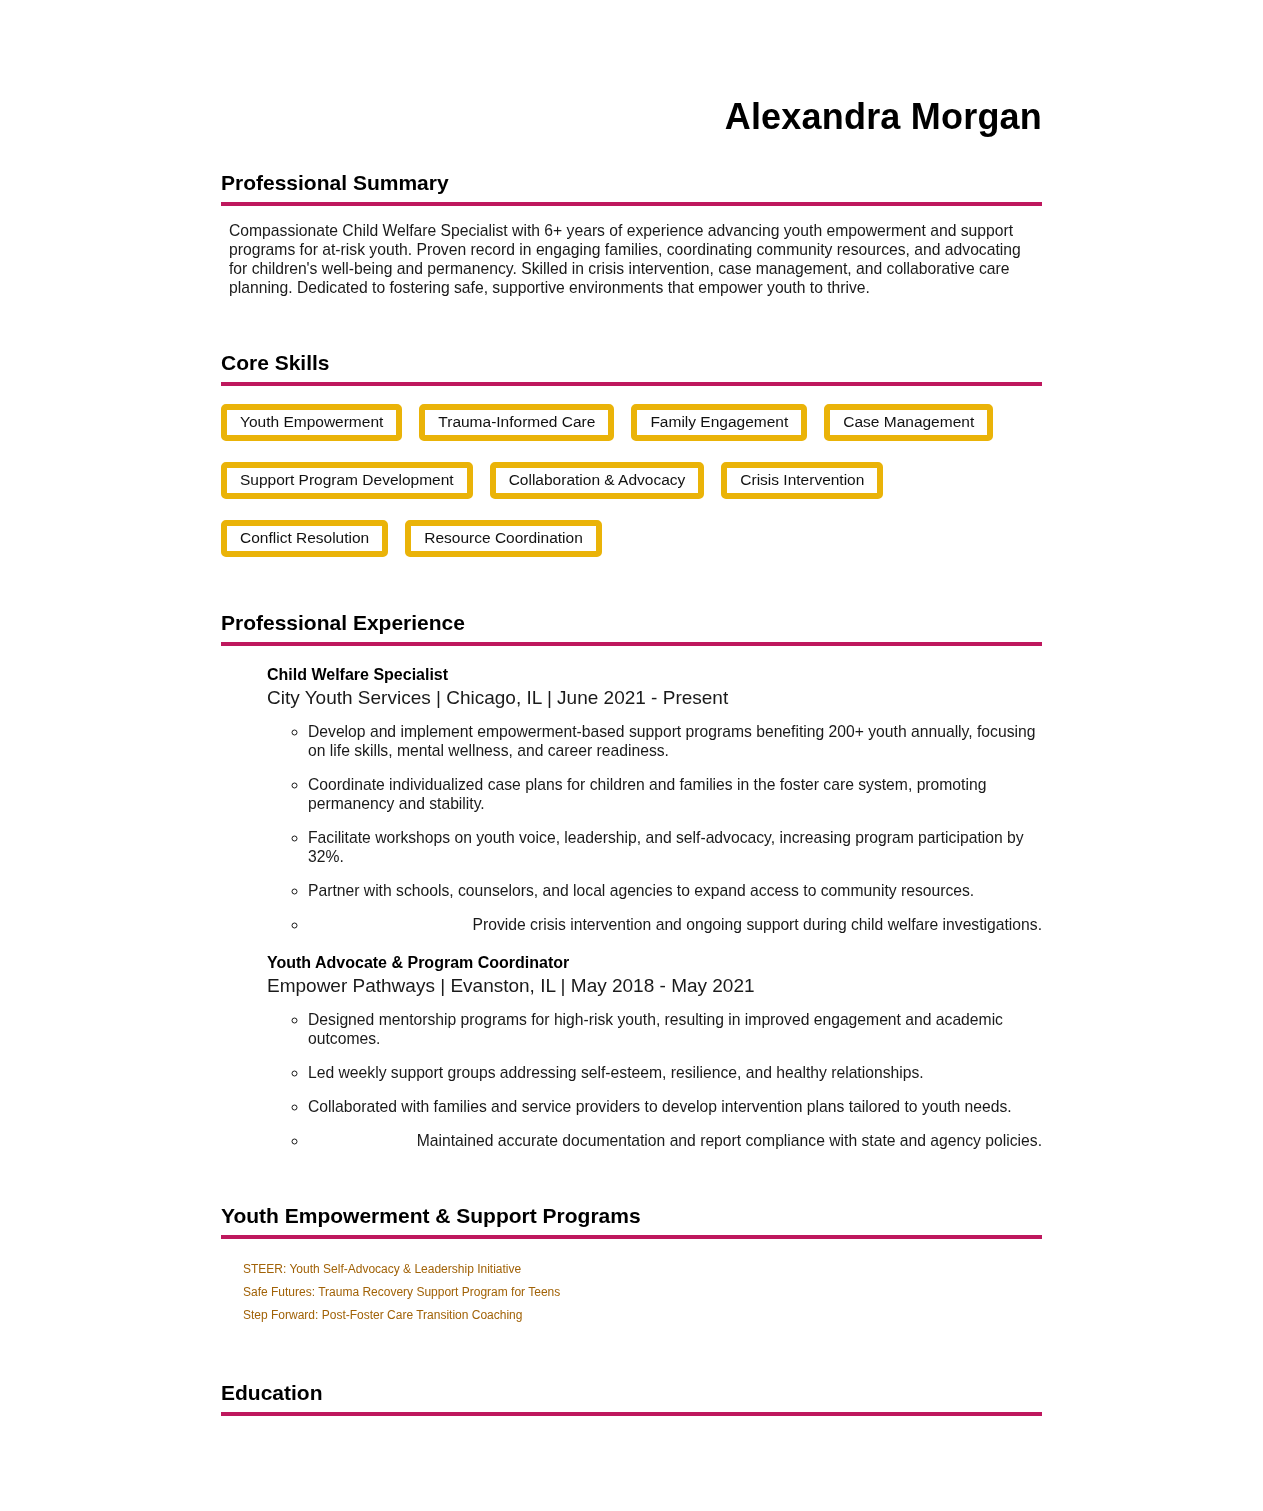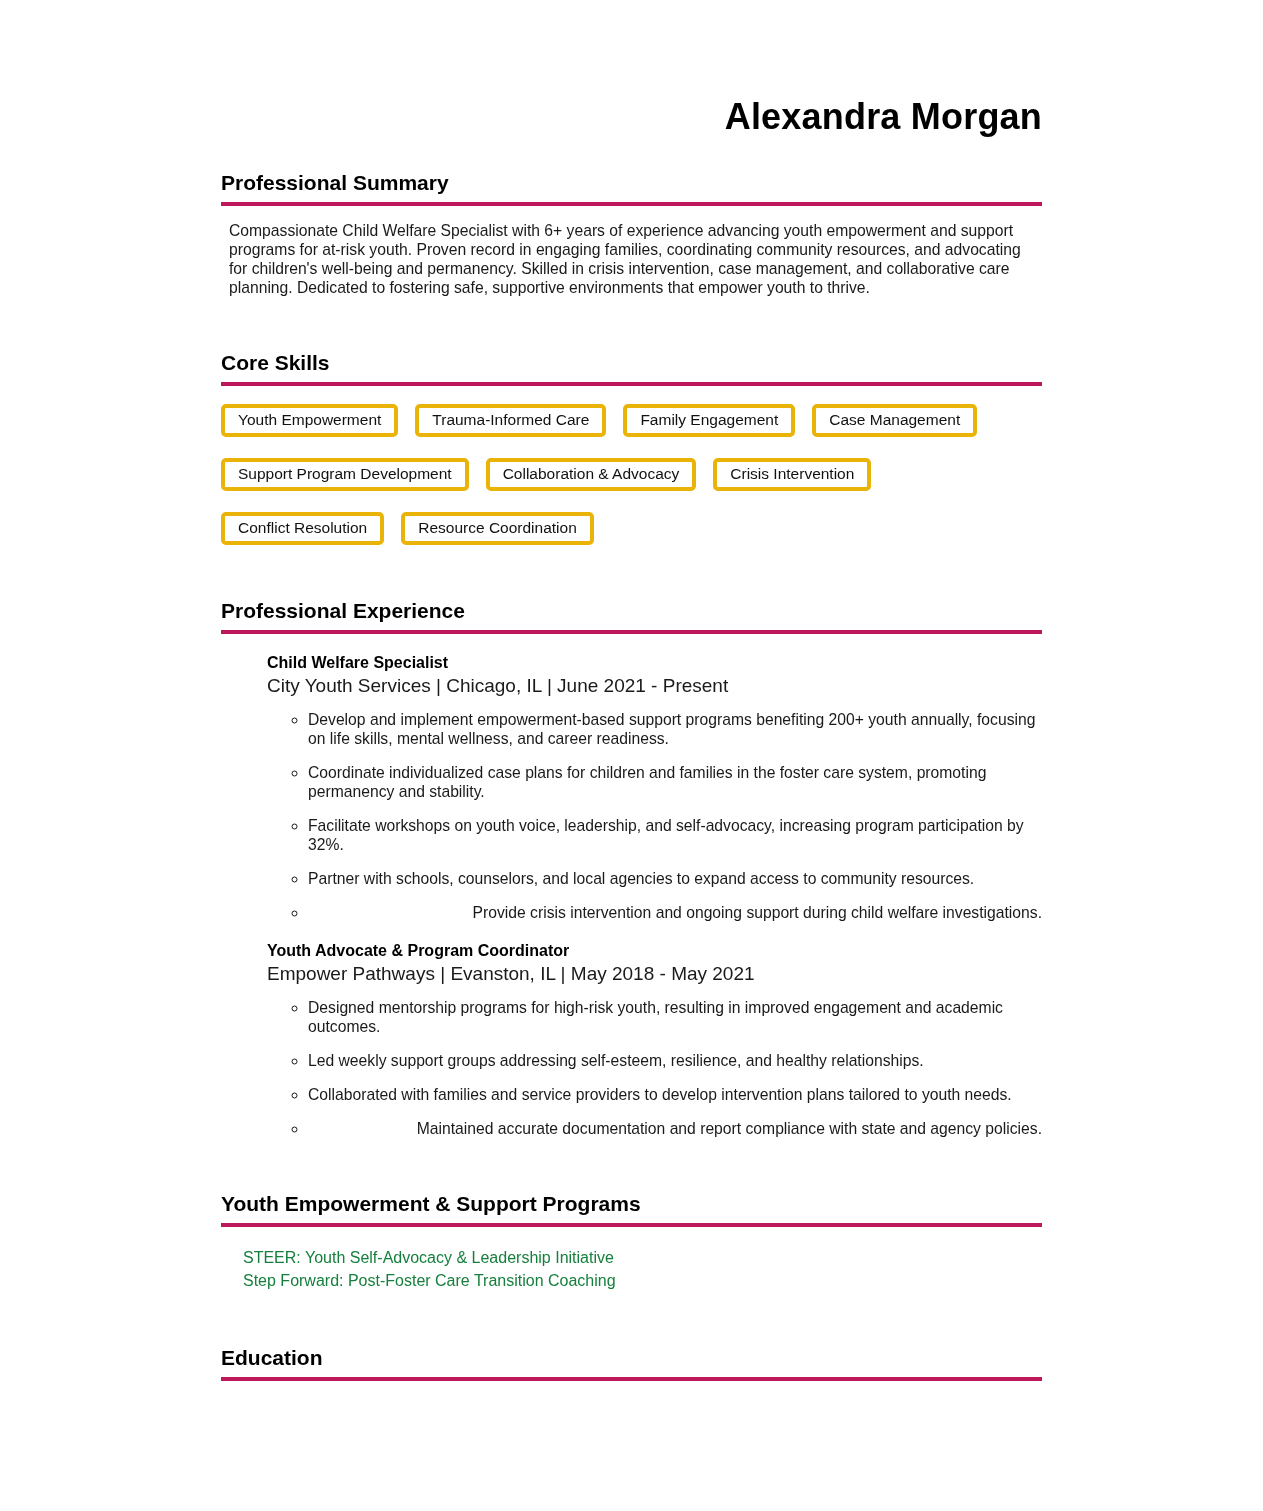--- a/index.html
+++ b/index.html
@@ -58,21 +58,21 @@
 
   .skills-list {
     margin-top: 18px;
     display: flex;
     flex-wrap: wrap;
     gap: 21px 17px;
     list-style: none;
     padding: 0;
   }
   .pill {
-    border: 4px solid #eab308;
+    border: 6px solid #eab308;
     border-radius: 5px;
     padding: 3px 13px 4px 13px;
     font-size: 15.5px;
     color: #111111;
     white-space: nowrap;
     background: #ffffff;
   }
 
   .job { margin-top: 20px; margin-left: 46px; }
   .job-title {
@@ -98,23 +98,23 @@
     color: #1a1a1a;
   }
   ul.bullets li:last-child { margin-bottom: 0; text-align: right; }
 
   .programs-list {
     margin: 19px 0 0 0;
     padding-left: 22px;
     list-style: none;
   }
   .program-item {
-    font-size: 16px;
+    font-size: 12px;
     line-height: 23px;
-    color: #15803d;
+    color: #a16207;
   }
 </style>
 </head>
 <body>
 
 <div class="page">
   <div class="resume">
 
     <h1 class="name">Alexandra Morgan</h1>
 
@@ -186,20 +186,21 @@
         </div>
     </section>
 
     <section>
       <h2 class="section-title">Youth Empowerment &amp; Support Programs</h2>
       <ul class="programs-list">
 
           <li class="program-item">STEER: Youth Self-Advocacy &amp; Leadership Initiative</li>
 
 
+          <li class="program-item">Safe Futures: Trauma Recovery Support Program for Teens</li>
 
           <li class="program-item">Step Forward: Post-Foster Care Transition Coaching</li>
         </ul>
     </section>
 
     <section>
       <h2 class="section-title">Education</h2>
     </section>
 
   </div>

